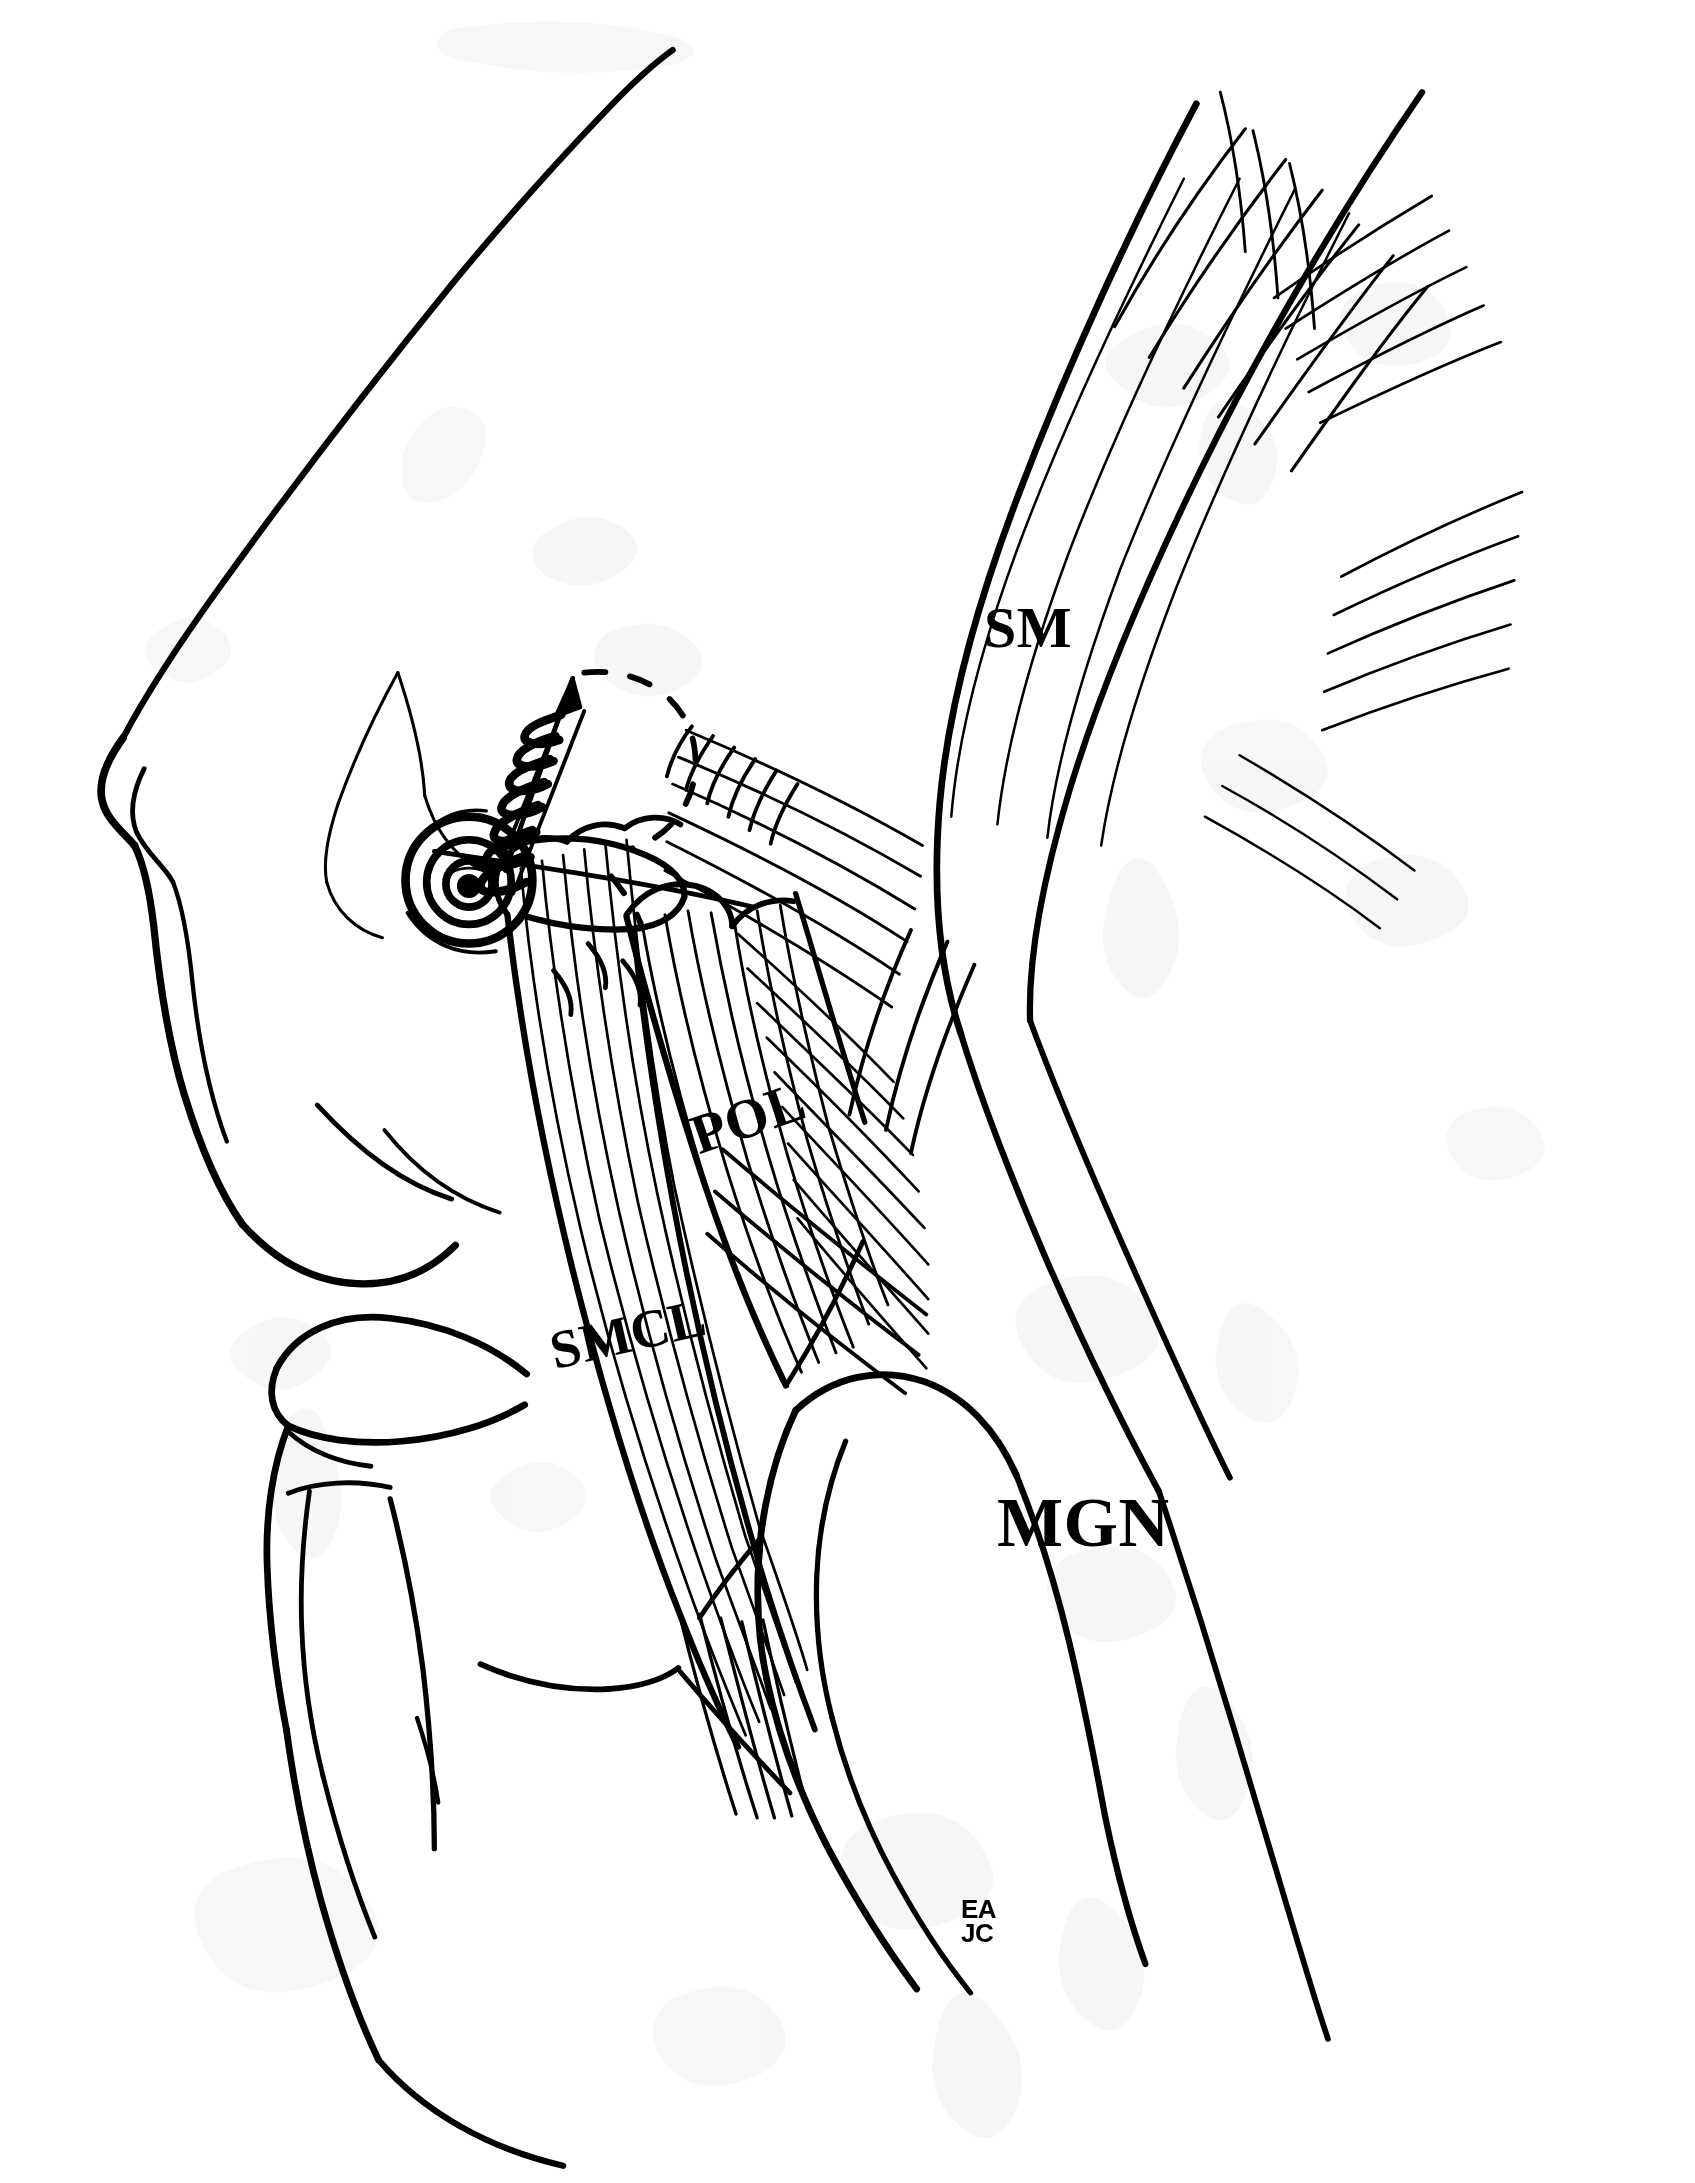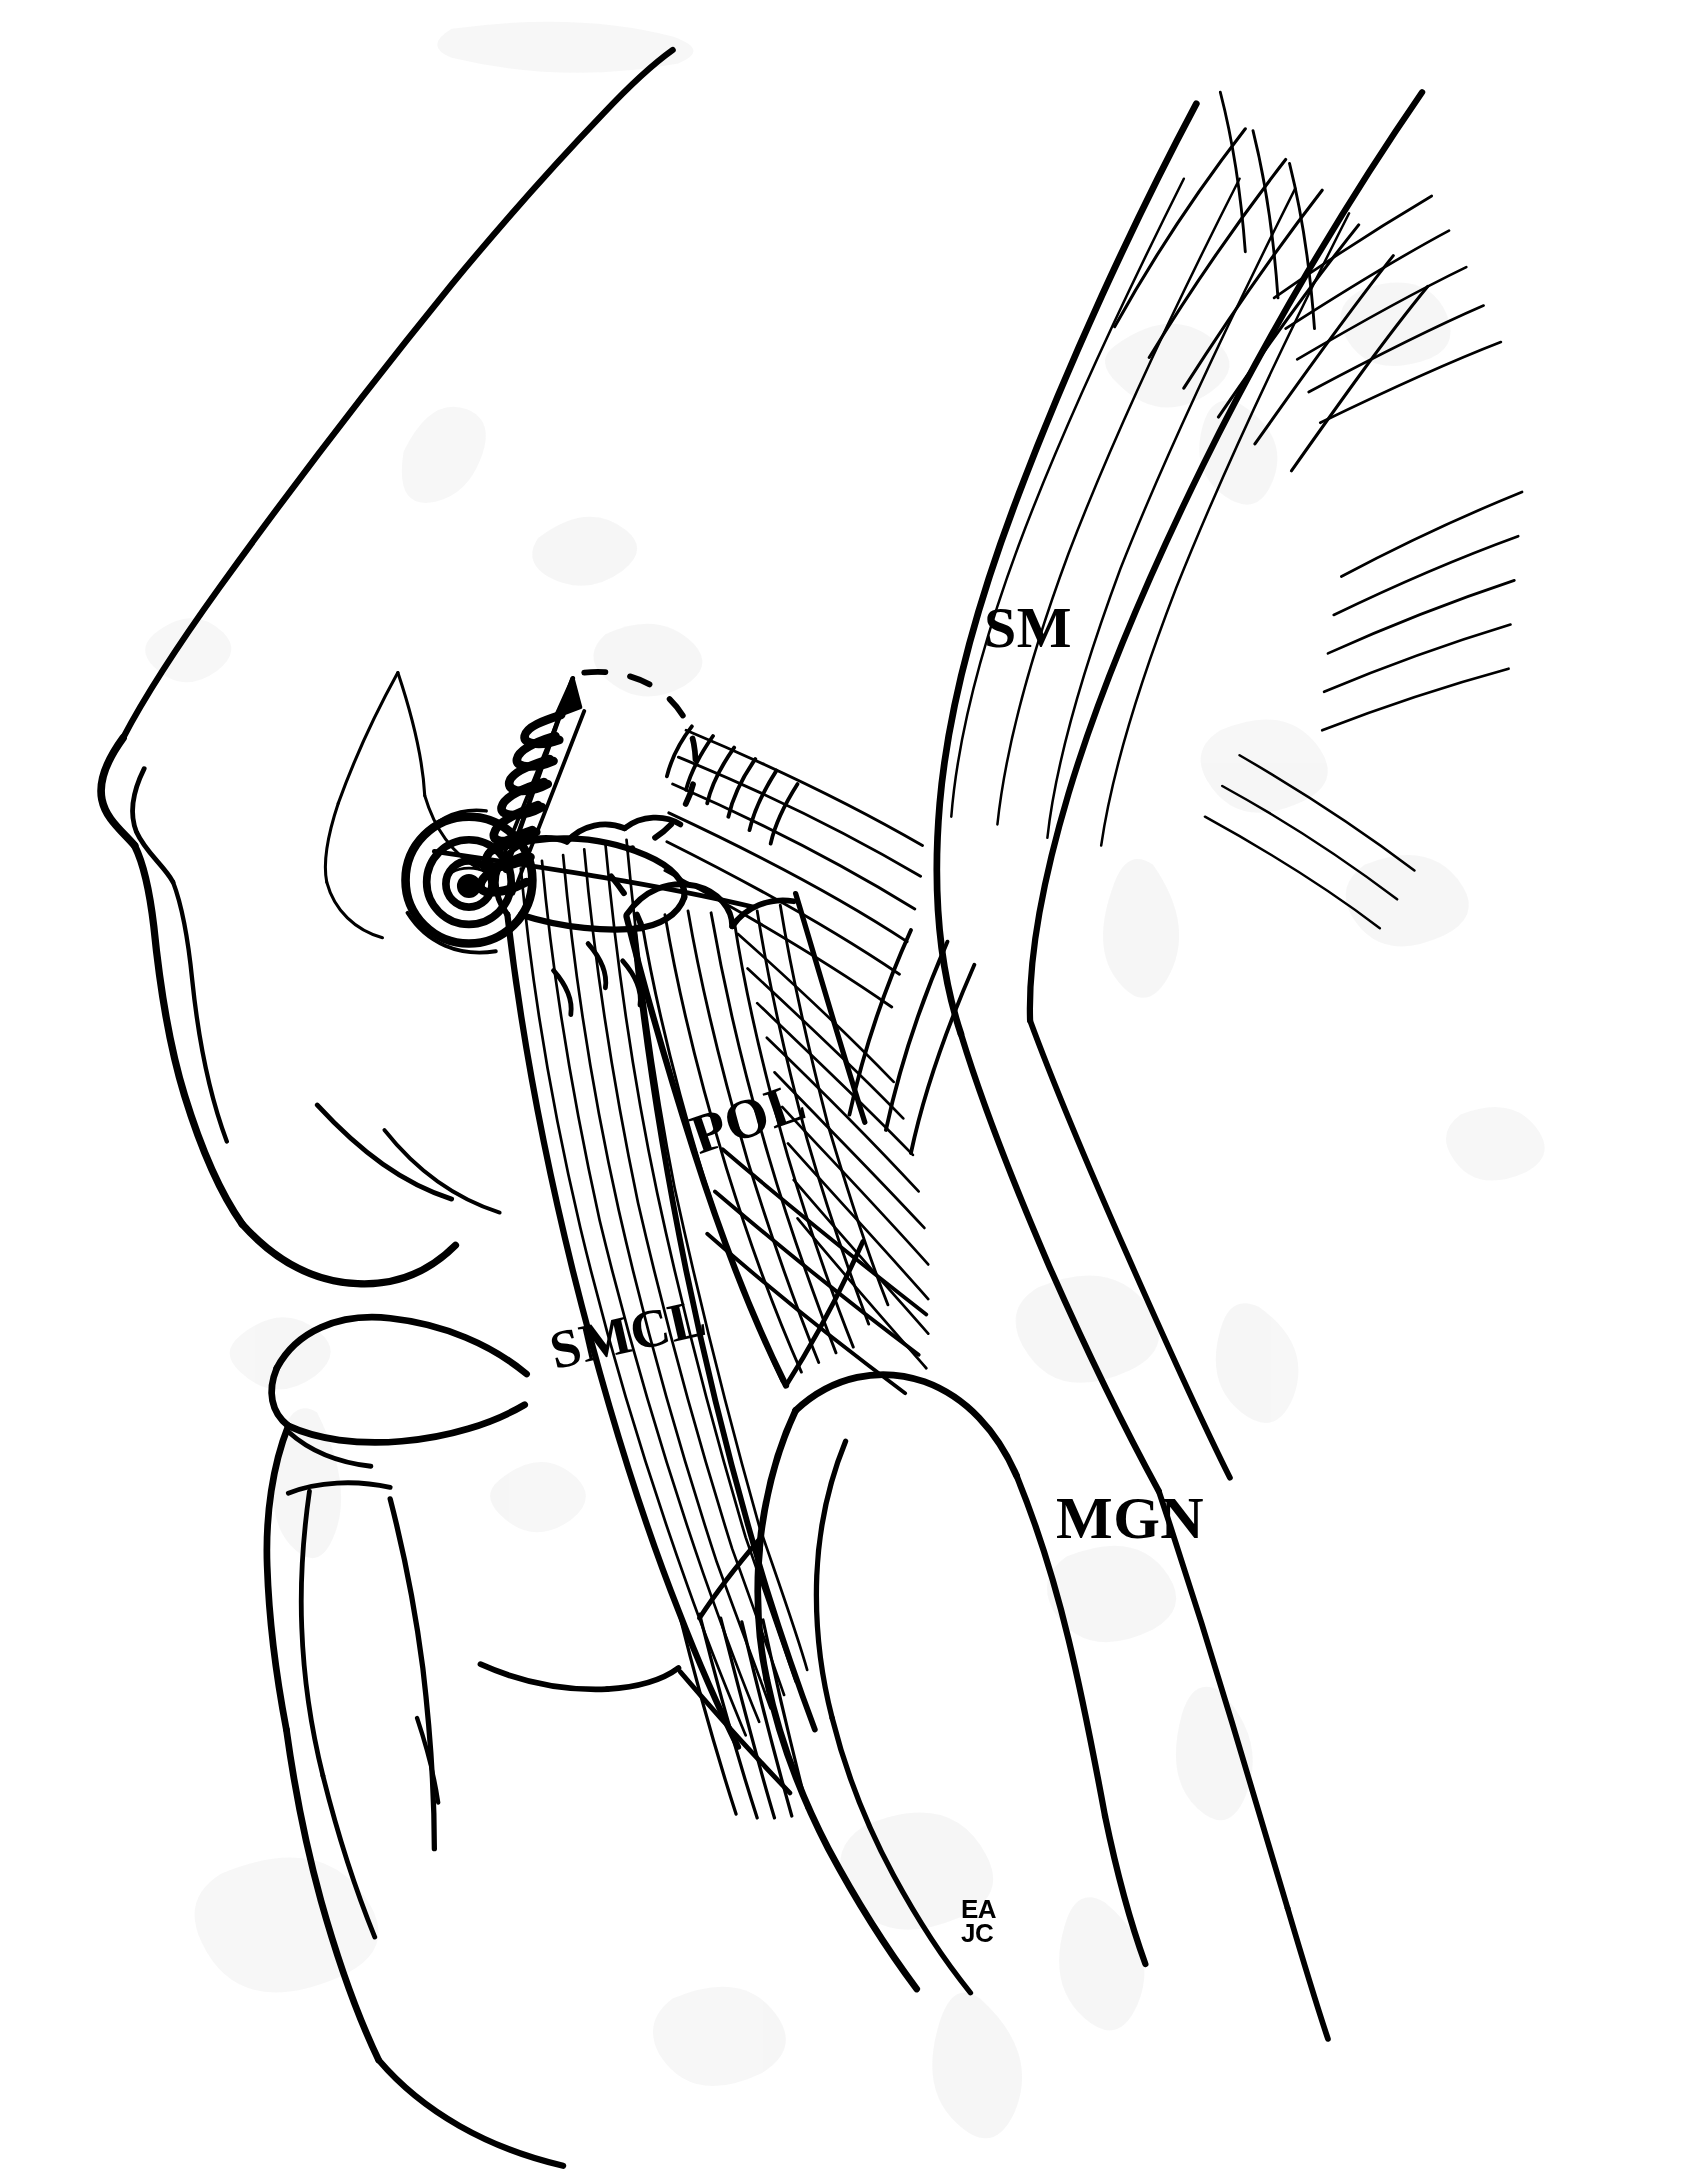--- a/index.html
+++ b/index.html
@@ -27,21 +27,21 @@
     font-weight:700;
     color:#000;
     line-height:0.92;
     letter-spacing:-0.5px;
     margin-top:44px;
   }
   .sig div{display:block;}
   #lbl-sm   {left:984px; top:599px;  font-size:58px;}
   #lbl-pol  {left:702px;  top:1107px; font-size:56px; transform:rotate(-19deg); transform-origin:0 100%;}
   #lbl-smcl {left:557px;  top:1324px; font-size:54px; transform:rotate(-13deg); transform-origin:0 100%;}
-  #lbl-mgn  {left:1056px; top:1488px; font-size:60px;}
+  #lbl-mgn  {left:997px; top:1488px; font-size:70px;}
   #sig-mark {left:961px; top:1854px; font-size:26px;}
 </style>
 </head>
 <body>
 
 <div id="page">
 
   <svg id="art" viewBox="0 0 1765 2273" xmlns="http://www.w3.org/2000/svg">
 
     <defs>

